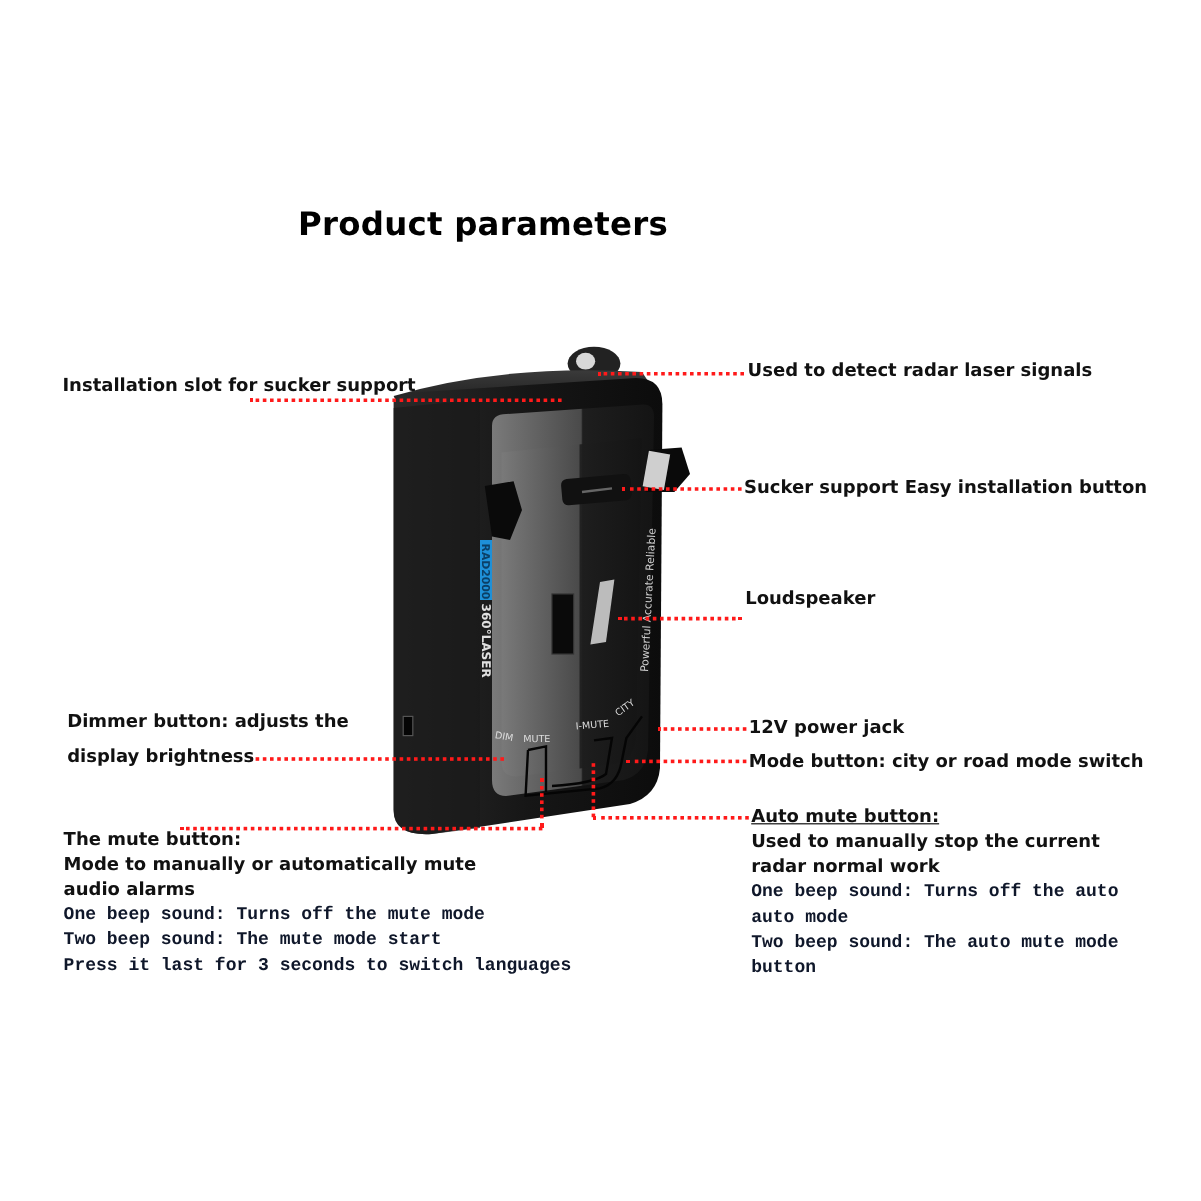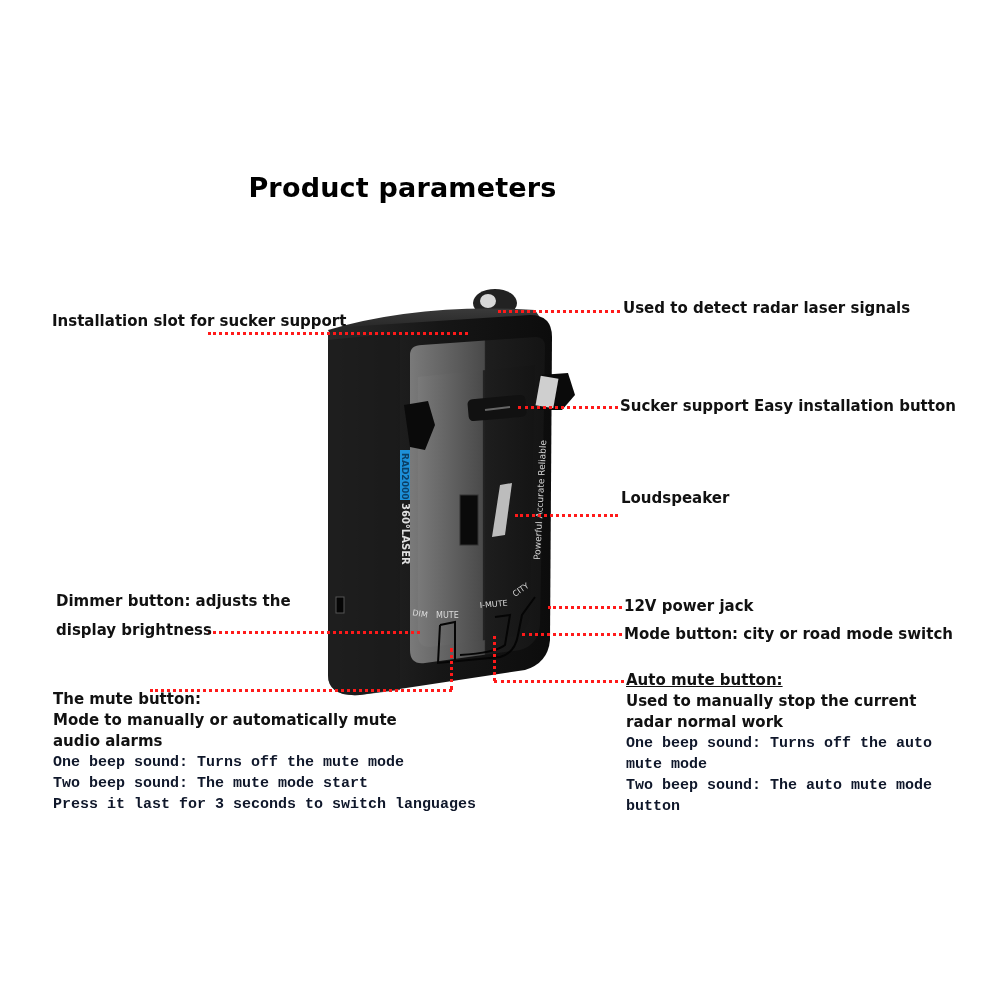--- a/index.html
+++ b/index.html
@@ -111,16 +111,16 @@
   <div class="lbl red" style="position:static;">One beep sound: Turns off the mute mode</div>
   <div class="lbl red" style="position:static;">Two beep sound: The mute mode start</div>
   <div class="lbl red" style="position:static;">Press it last for 3 seconds to switch languages</div>
 </div>
 
 <div style="position:absolute; left:626px; top:670px;">
   <div class="lbl" style="position:static;text-decoration:underline;">Auto mute button:</div>
   <div class="lbl" style="position:static;">Used to manually stop the current</div>
   <div class="lbl" style="position:static;">radar normal work</div>
   <div class="lbl red" style="position:static;">One beep sound: Turns off the auto</div>
-  <div class="lbl red" style="position:static;">mute mode</div>
+  <div class="lbl red" style="position:static;">auto mode</div>
   <div class="lbl red" style="position:static;">Two beep sound: The auto mute mode</div>
   <div class="lbl red" style="position:static;">button</div>
 </div>
 
 </body></html>

